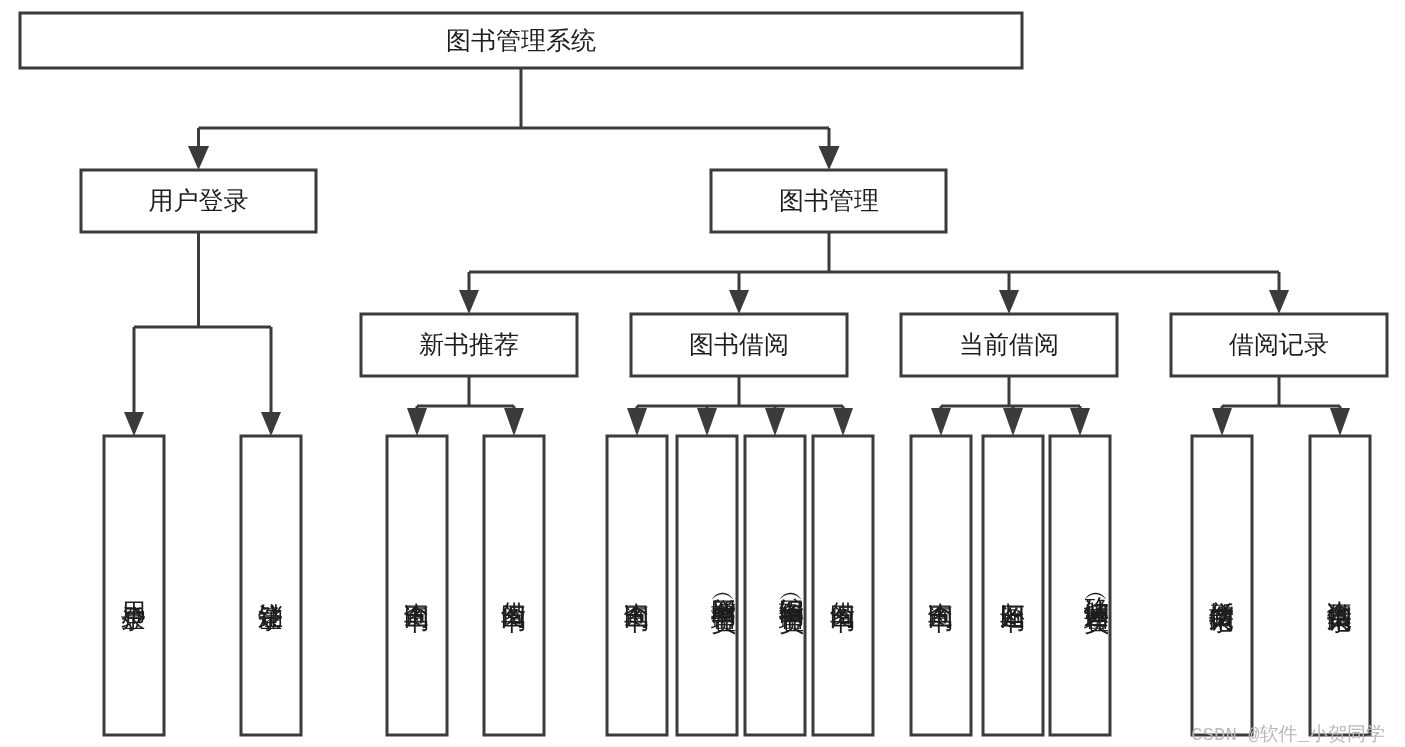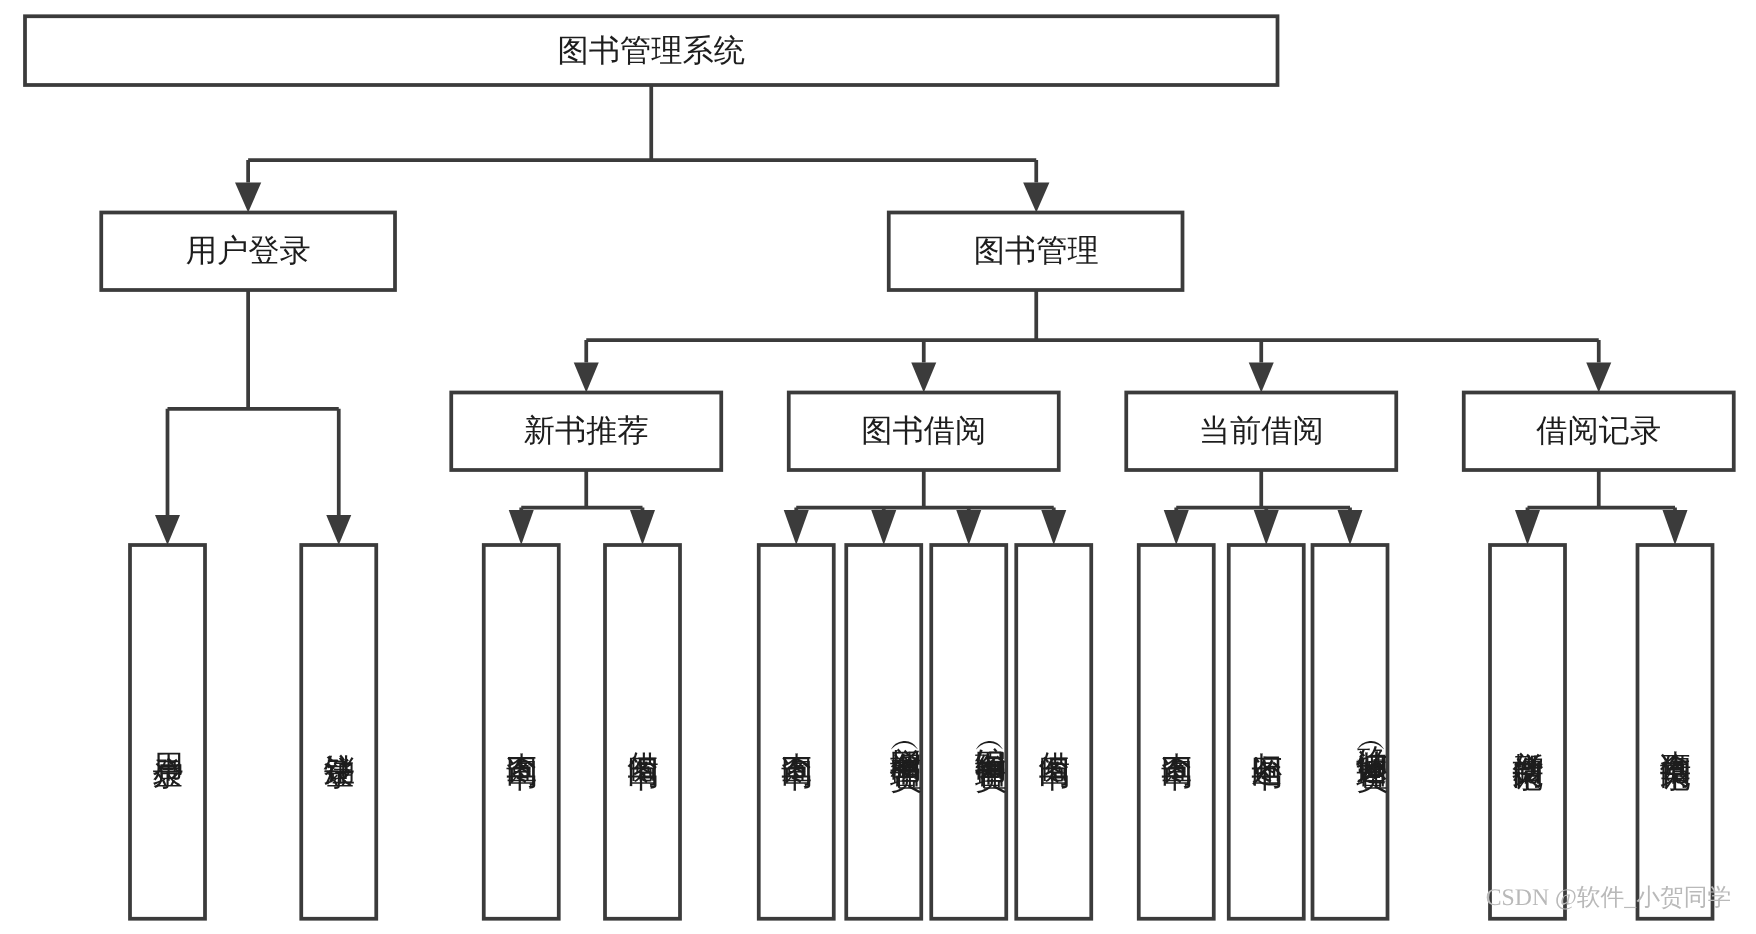--- a/index.html
+++ b/index.html
@@ -56,22 +56,22 @@
     line-height: 1.04;
     color: #1d1d1d;
     letter-spacing: 2px;
     text-align: center;
     white-space: nowrap;
     pointer-events: none;
   }
   .watermark {
     position: absolute;
     right: 8px;
-    bottom: 16px;
-    font-family: Liberation Serif, serif;
+    bottom: 0;
+    font-family: Liberation Mono, monospace;
     font-size: 19px;
     color: #b9b9b9;
     white-space: nowrap;
     margin-top: 15px;
   }
 </style>
 </head>
 <body>
 
 <div id="diagram-root">

